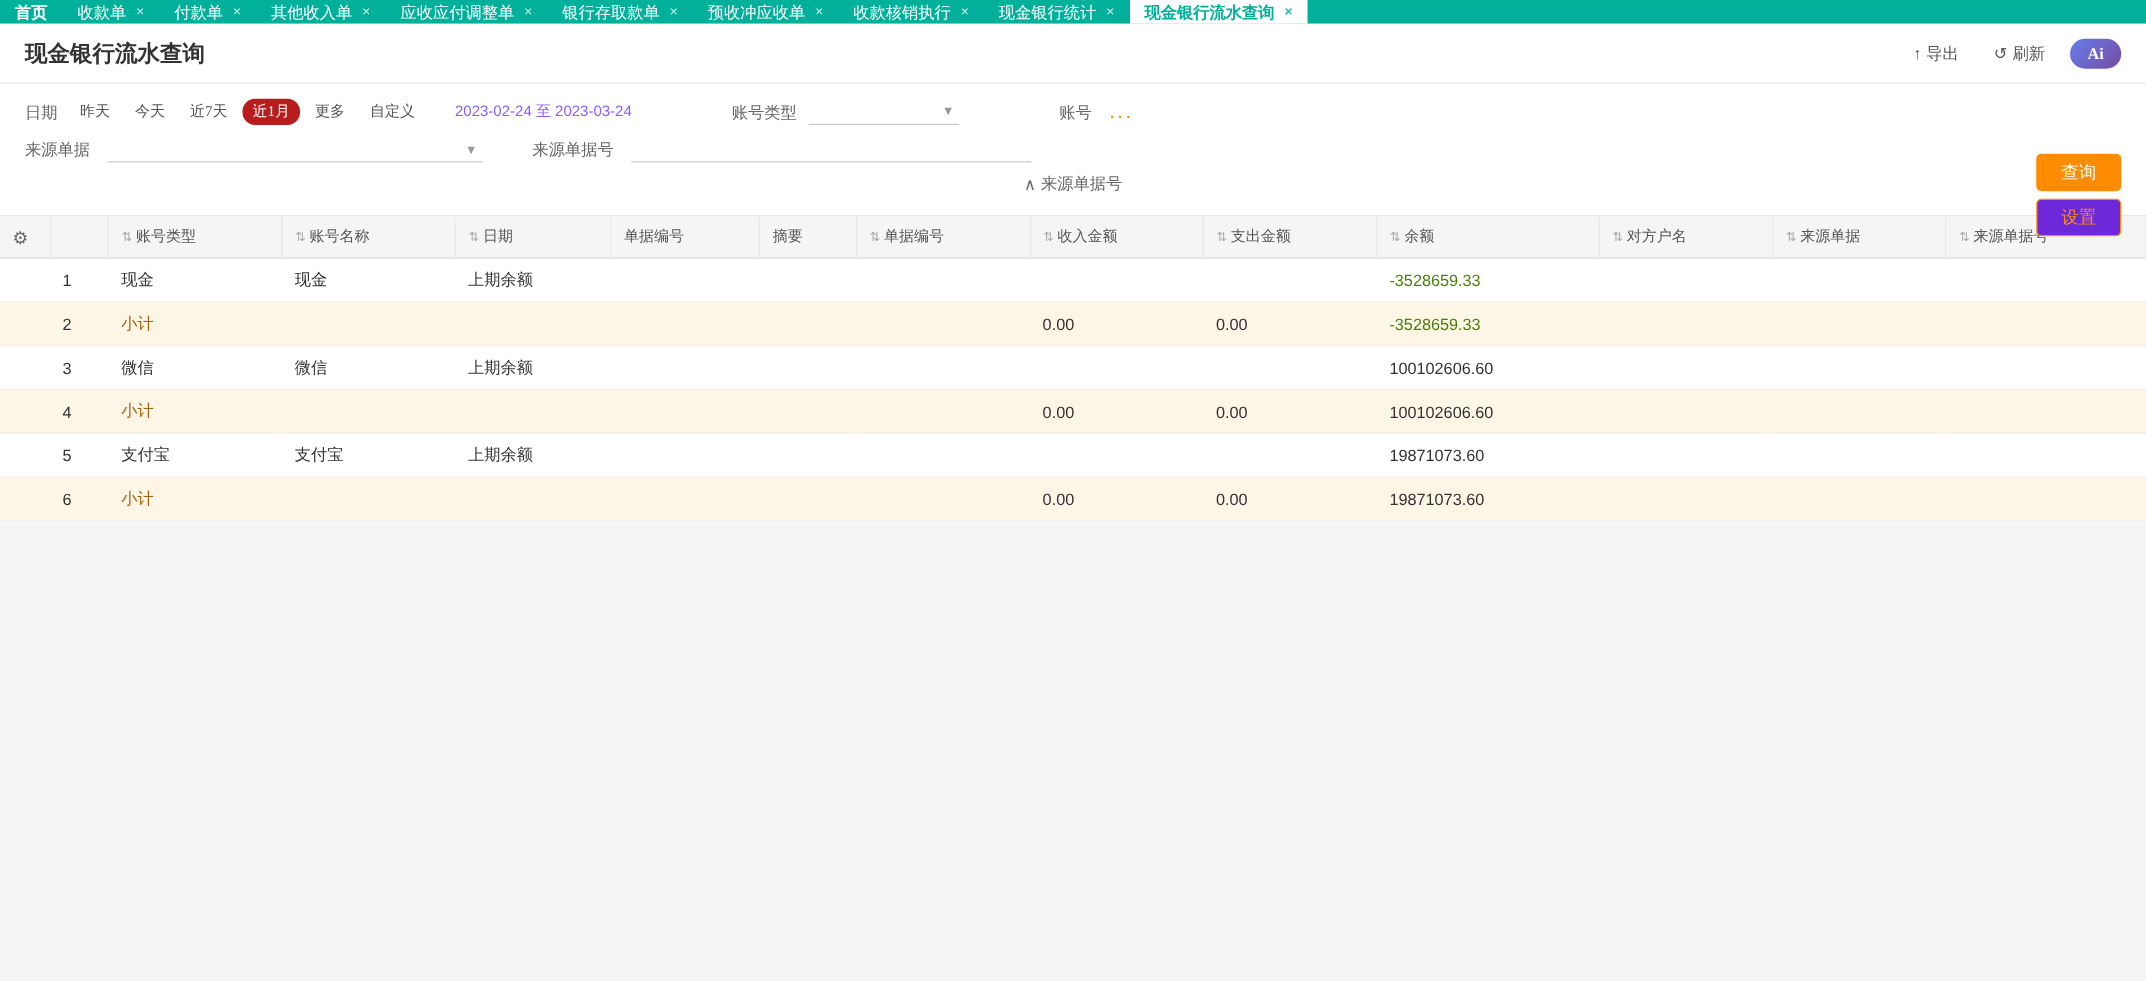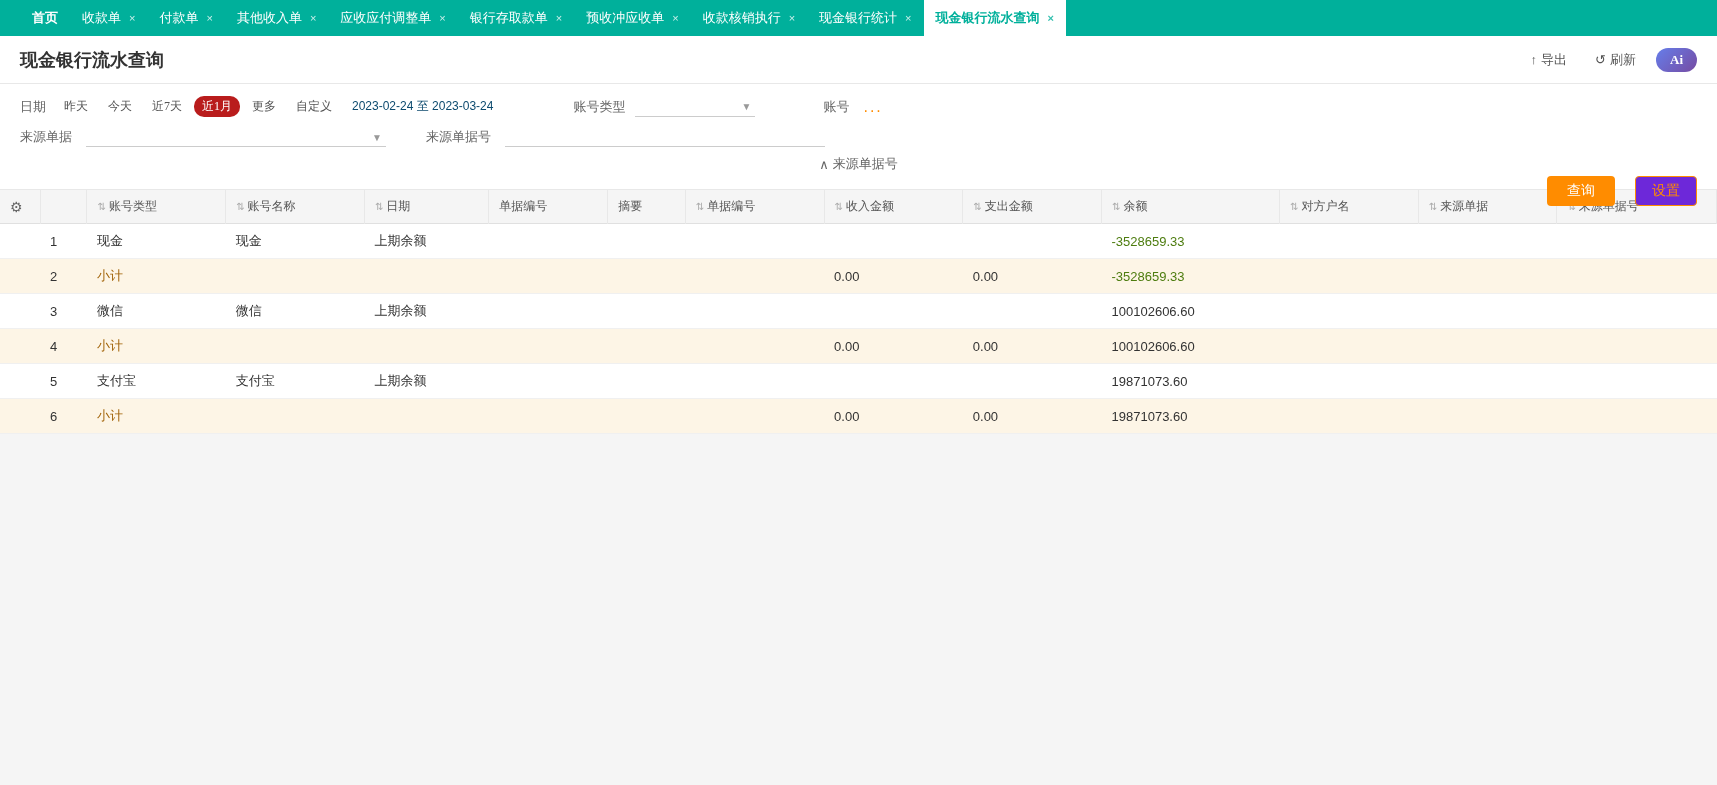--- a/index.html
+++ b/index.html
@@ -3,22 +3,22 @@
   <meta charset="utf-8">
   <style>
     * { box-sizing: border-box; margin: 0; padding: 0; font-family: 'Microsoft YaHei', Arial, sans-serif; font-size: 13px; }
     body { background: #f5f5f5; color: #333; }
 
     
     .top-nav {
       background: #00b09b;
       display: flex;
       align-items: center;
-      height: 36px;
-      padding: 0 20px;
+      height: 19px;
+      padding: 0 0;
       overflow: hidden;
     }
     .top-nav .nav-item {
       color: #fff;
       padding: 0 12px;
       height: 36px;
       line-height: 36px;
       cursor: pointer;
       white-space: nowrap;
       display: flex;
@@ -108,23 +108,23 @@
       color: #555;
       font-size: 12px;
       font-family: Liberation Serif, serif;
     }
     .date-btn.active {
       background: #b91c1c;
       color: #fff;
       border-radius: 10px;
     }
     .date-range {
-      color: #0c4a6e;
+      color: #8b5cf6;
       font-size: 12px;
-      margin-left: 8px;
+      margin-left: 20px;
     }
     .filter-select {
       border: none;
       border-bottom: 1px solid #ccc;
       padding: 2px 24px 2px 4px;
       outline: none;
       background: transparent;
       color: #333;
       min-width: 120px;
       cursor: pointer;
@@ -311,25 +311,25 @@
       <span class="filter-label">账号类型</span>
       <div class="select-wrapper">
         <select class="filter-select">
           <option value=""></option>
           <option value="现金">现金</option>
           <option value="微信">微信</option>
           <option value="支付宝">支付宝</option>
         </select>
       </div>
     </div>
-    <div class="filter-group" style="margin-left:48px;">
+    <div class="filter-group" style="margin-left:60px;">
       <span class="filter-label">账号</span>
       <span class="filter-dots">...</span>
     </div>
-    <div style="position:absolute;right:20px;top:56px;display:flex;flex-direction:row;gap:20px;margin-top:36px;">
+    <div style="position:absolute;right:20px;top:56px;display:flex;flex-direction:column;gap:6px;">
       <button class="btn-query">查询</button>
       <button class="btn-settings">设置</button>
     </div>
   </div>
   <div class="filter-source-row">
     <div class="source-group">
       <span class="filter-label">来源单据</span>
       <div class="select-wrapper">
         <select class="filter-select" style="min-width:300px;">
           <option value=""></option>

